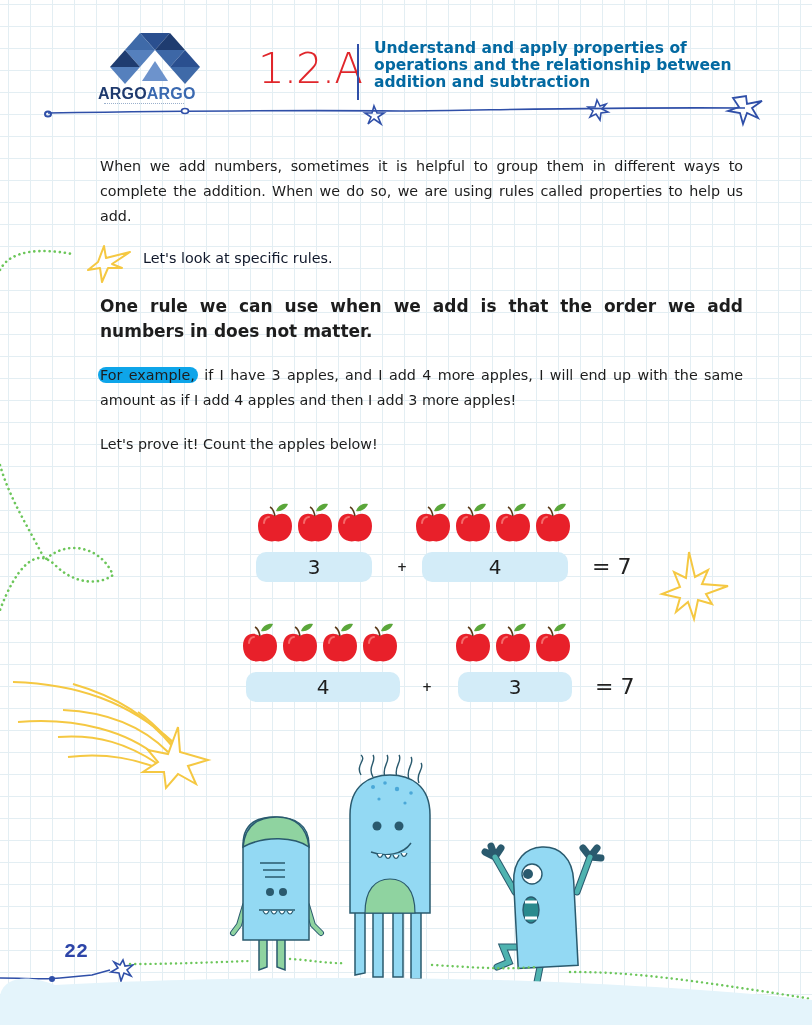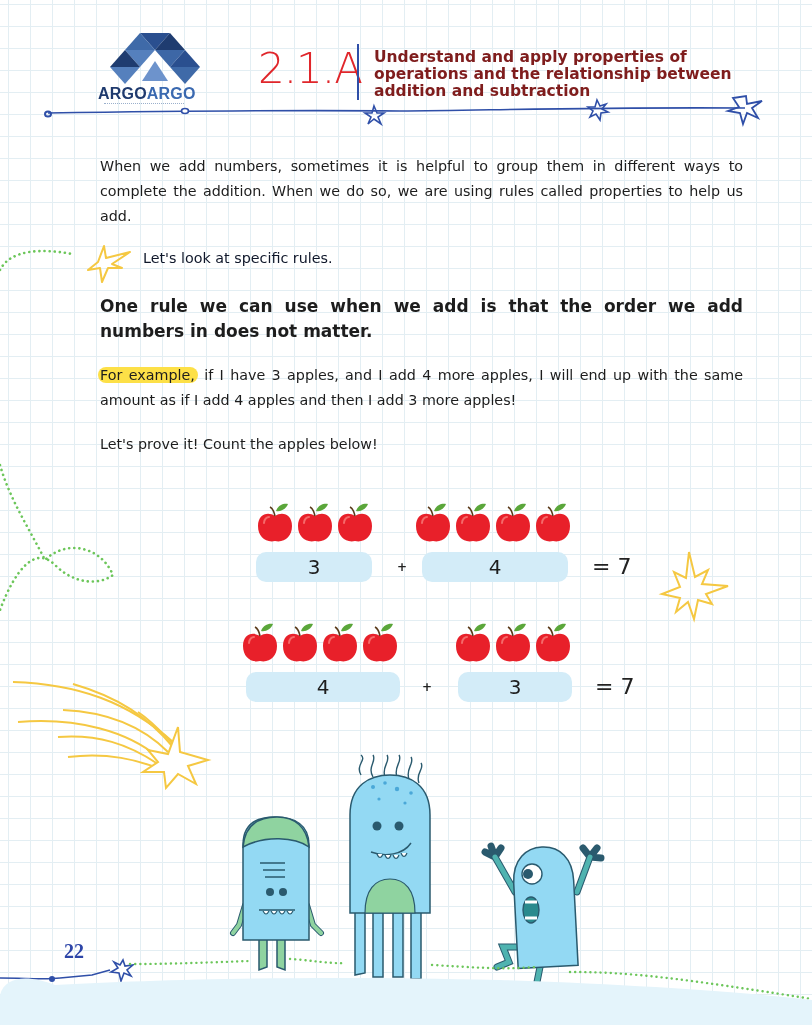--- a/index.html
+++ b/index.html
@@ -18,42 +18,42 @@
   .abs { position: absolute; }
   svg { display: block; overflow: visible; }
 
   
   .logo { left: 110px; top: 33px; width: 90px; height: 72px; }
   .logo-text { left: 98px; top: 85px; font-family: "Liberation Sans", sans-serif; font-weight: bold; font-size: 16px; letter-spacing: 0.2px; color: #1f3a6e; }
   .logo-text .prep { color: #3a69b0; }
   .logo-sub { left: 104px; top: 103px; width: 80px; height: 1px; border-top: 1px dotted #9bb0cc; }
   .lesson-code { left: 258px; top: 44px; font-family: "DejaVu Sans", sans-serif; font-size: 42px; color: #e0262b; letter-spacing: -1px; font-weight: 300; }
   .header-divider { left: 357px; top: 44px; width: 2px; height: 56px; background: #2f4fa8; }
-  .lesson-title { left: 374px; top: 40px; width: 360px; font-family: "DejaVu Sans", sans-serif; font-weight: bold; font-size: 15.5px; line-height: 17px; color: #7f1d1d; margin-top: 9px; }
+  .lesson-title { left: 374px; top: 40px; width: 360px; font-family: "DejaVu Sans", sans-serif; font-weight: bold; font-size: 15.5px; line-height: 17px; color: #0369a1; }
   .header-line { left: 0; top: 96px; width: 812px; height: 30px; }
 
   
   .para { left: 100px; width: 643px; font-family: "DejaVu Sans", sans-serif; font-size: 14.3px; line-height: 25px; color: #1d1d1d; text-align: justify; }
   .p1 { top: 154px; }
   .tip-star { left: 86px; top: 244px; width: 46px; height: 40px; }
   .tip-text { left: 143px; top: 250px; font-size: 14.3px; color: #0f172a; }
   .p-bold { top: 294px; font-weight: bold; font-size: 17px; }
   .p-example { top: 363px; }
-  .highlight { background: #fde047; border-radius: 10px; padding: 0 3px 0 2px; margin-left: -2px; }
+  .highlight { background: #0ea5e9; border-radius: 10px; padding: 0 3px 0 2px; margin-left: -2px; }
   .p-prove { top: 432px; }
 
   
   .apples { height: 42px; display: flex; gap: 4px; }
   .apple { width: 36px; height: 42px; }
   .num-box { height: 30px; border-radius: 10px; background: #d3ecf8; display: flex; align-items: center; justify-content: center; font-size: 20px; color: #1d1d1d; }
   .op { font-size: 12px; color: #222; font-weight: bold; }
   .eq { font-size: 22px; color: #222; }
 
   
-  .page-number { left: 64px; top: 940px; font-family: Liberation Serif, serif; font-weight: bold; font-size: 20px; color: #2d45a8; }
+  .page-number { left: 64px; top: 940px; font-family: Liberation Mono, monospace; font-weight: bold; font-size: 20px; color: #2d45a8; }
   .ground { left: 0; top: 975px; width: 812px; height: 50px; }
 </style>
 </head>
 <body>
 
 <div class="abs logo">
   <svg width="90" height="52" viewBox="0 0 90 52">
     <polygon points="30,0 60,0 45,17" fill="#2a4f8f"></polygon>
     <polygon points="30,0 45,17 15,17" fill="#3f6aa8"></polygon>
     <polygon points="60,0 75,17 45,17" fill="#1f3c70"></polygon>
@@ -62,21 +62,21 @@
     <polygon points="15,17 30,34 0,34" fill="#1f3c70"></polygon>
     <polygon points="75,17 90,34 60,34" fill="#2a4f8f"></polygon>
     <polygon points="0,34 30,34 15,51" fill="#5580bd"></polygon>
     <polygon points="60,34 90,34 75,51" fill="#3f6aa8"></polygon>
     <polygon points="45,28 58,48 32,48" fill="#6d93cc"></polygon>
   </svg>
 </div>
 <div class="abs logo-text"><span>ARGO</span><span class="prep">ARGO</span></div>
 <div class="abs logo-sub"></div>
 
-<div class="abs lesson-code">2.1.A</div>
+<div class="abs lesson-code">1.2.A</div>
 <div class="abs header-divider"></div>
 <div class="abs lesson-title">Understand and apply properties of operations and the relationship between addition and subtraction</div>
 
 <div class="abs header-line">
   <svg width="812" height="30" viewBox="0 0 812 30">
     <path d="M48,17 C180,15 300,14 400,15 C500,14 600,11 745,12" stroke="#2f4fa8" stroke-width="1.6" fill="none"></path>
     <ellipse cx="48" cy="18" rx="3" ry="2.5" fill="none" stroke="#2f4fa8" stroke-width="2"></ellipse>
     <ellipse cx="185" cy="15" rx="3.5" ry="2.5" fill="#fff" stroke="#2f4fa8" stroke-width="1.6"></ellipse>
     <path d="M374,10 L377,17 L384,17 L378,21 L381,28 L374,23 L368,28 L371,21 L365,17 L372,17 Z" fill="none" stroke="#2f4fa8" stroke-width="1.6"></path>
     <path d="M597,4 L600,10 L606,8 L602,13 L608,16 L601,17 L600,24 L596,18 L590,21 L593,15 L588,11 L595,11 Z" fill="none" stroke="#2f4fa8" stroke-width="1.6"></path>

